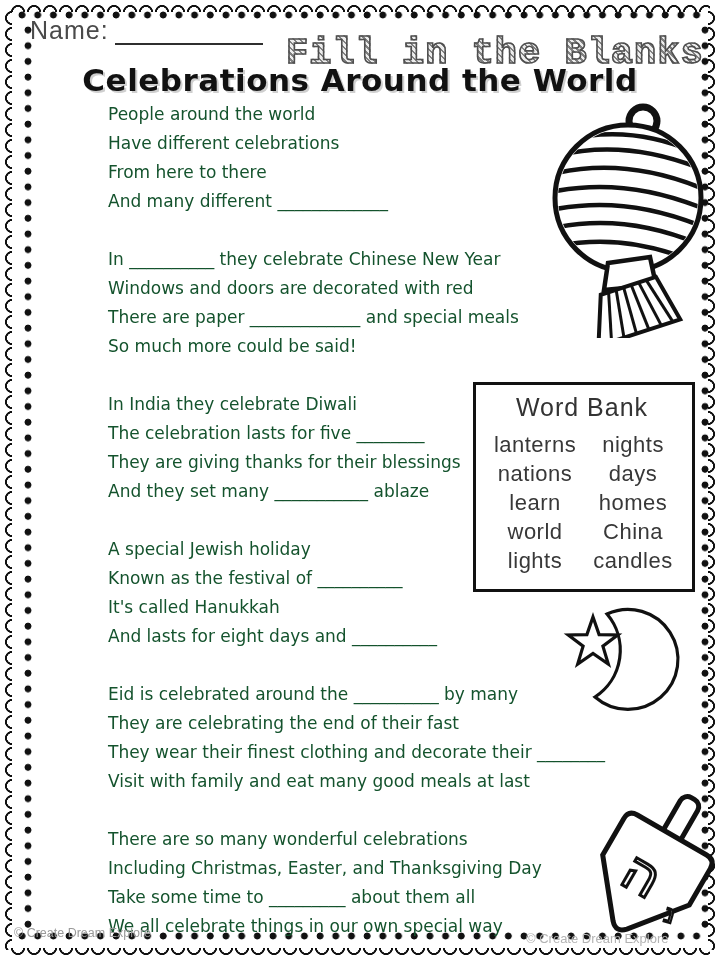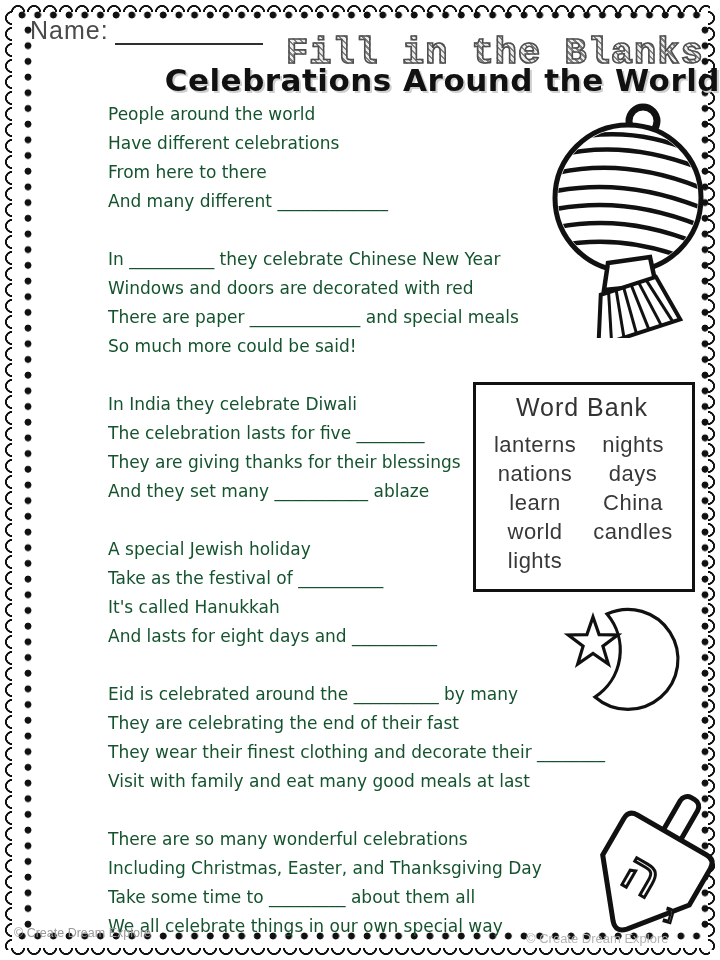--- a/index.html
+++ b/index.html
@@ -43,21 +43,21 @@
 
   .banner{position:absolute;left:286px;top:32px;z-index:2;
     font-family:Liberation Mono, monospace;font-weight:bold;font-size:37px;letter-spacing:1px;
     color:#a3a3a3;text-align:center;-webkit-text-stroke:1.6px #4f4f4f;}
   @supports ((-webkit-background-clip:text)){
     .banner{
       background:repeating-linear-gradient(45deg,#818181 0 1.6px,#ededed 1.6px 4.2px);
       -webkit-background-clip:text;background-clip:text;color:transparent;}
   }
 
-  .page-title{position:absolute;left:0;right:0;top:62px;z-index:2;margin:0;text-align:right;
+  .page-title{position:absolute;left:0;right:0;top:62px;z-index:2;margin:0;text-align:center;
     font-family:"DejaVu Sans",sans-serif;font-weight:bold;font-size:31px;color:#111;
     text-shadow:2px 2px 0 #cfcfcf;letter-spacing:0.5px;}
 
   
   .poem{position:absolute;left:108px;top:100px;width:600px;z-index:2;}
   .stanza{margin:0 0 29px 0;}
   .poem-line{font-size:17px;line-height:29px;white-space:nowrap;color:#14532d;}
 
   
   .word-bank{position:absolute;left:473px;top:382px;width:222px;height:210px;z-index:3;
@@ -117,21 +117,21 @@
       <div class="poem-line">So much more could be said!</div>
     </div>
     <div class="stanza">
       <div class="poem-line">In India they celebrate Diwali</div>
       <div class="poem-line">The celebration lasts for five ________</div>
       <div class="poem-line">They are giving thanks for their blessings</div>
       <div class="poem-line">And they set many ___________ ablaze</div>
     </div>
     <div class="stanza">
       <div class="poem-line">A special Jewish holiday</div>
-      <div class="poem-line">Take as the festival of __________</div>
+      <div class="poem-line">Known as the festival of __________</div>
       <div class="poem-line">It's called Hanukkah</div>
       <div class="poem-line">And lasts for eight days and __________</div>
     </div>
     <div class="stanza">
       <div class="poem-line">Eid is celebrated around the __________ by many</div>
       <div class="poem-line">They are celebrating the end of their fast</div>
       <div class="poem-line">They wear their finest clothing and decorate their ________</div>
       <div class="poem-line">Visit with family and eat many good meals at last</div>
     </div>
     <div class="stanza">
@@ -148,20 +148,21 @@
       <div class="wb-col wb-col-1">
         <div>lanterns</div>
         <div>nations</div>
         <div>learn</div>
         <div>world</div>
         <div>lights</div>
       </div>
       <div class="wb-col wb-col-2">
         <div>nights</div>
         <div>days</div>
+        <div>homes</div>
         <div>China</div>
         <div>candles</div>
       </div>
     </div>
   </div>
 
   <svg class="illus lantern" width="172" height="246" viewBox="0 0 172 246" aria-label="chinese-paper-lantern">
     <circle cx="97" cy="29" r="14" fill="none" stroke="#111" stroke-width="7"></circle>
     <circle cx="82" cy="106" r="73" fill="#fff" stroke="#111" stroke-width="5"></circle>
     <clipPath id="lc">

